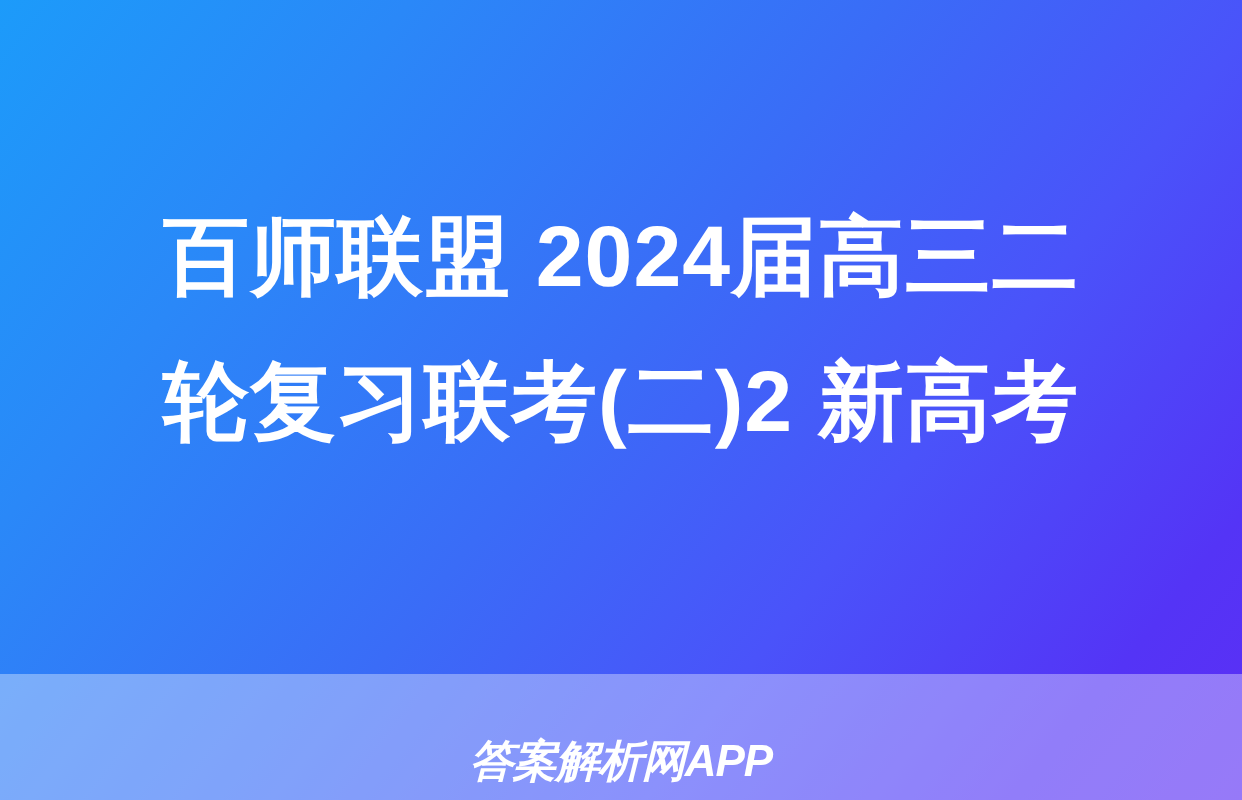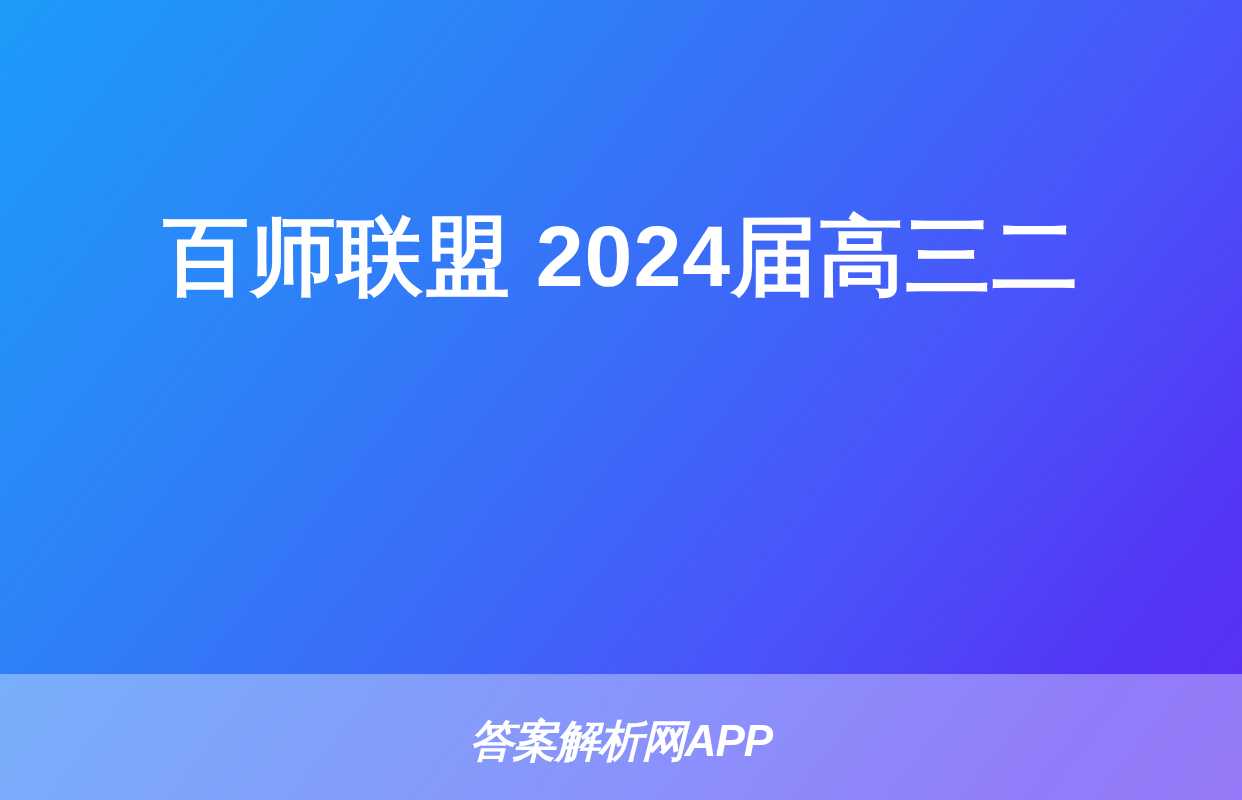--- a/index.html
+++ b/index.html
@@ -63,44 +63,45 @@
     top: 674px;
     height: 126px;
     background: rgba(255, 255, 255, 0.36);
   }
 
   
   .watermark {
     position: absolute;
     left: 0;
     right: 0;
-    top: 706px;
+    top: 736px;
     height: 60px;
     display: flex;
-    align-items: flex-end;
+    align-items: flex-start;
     justify-content: center;
   }
   .watermark-text {
     color: #ffffff;
     font-family: "Liberation Sans", "DejaVu Sans", sans-serif;
     font-weight: bold;
     font-style: italic;
     font-size: 44px;
     line-height: 50px;
     letter-spacing: -1px;
     white-space: nowrap;
   }
 </style>
 </head>
 <body>
 
 <div id="poster">
 
   <div class="title-block">
     <span class="title-line l1">百师联盟 2024届高三二</span>
+    <span class="title-line l2">轮复习联考(二)2 新高考</span>
   </div>
 
   <div class="band"></div>
 
   <div class="watermark">
     <span class="watermark-text">答案解析网APP</span>
   </div>
 
 </div>
 

